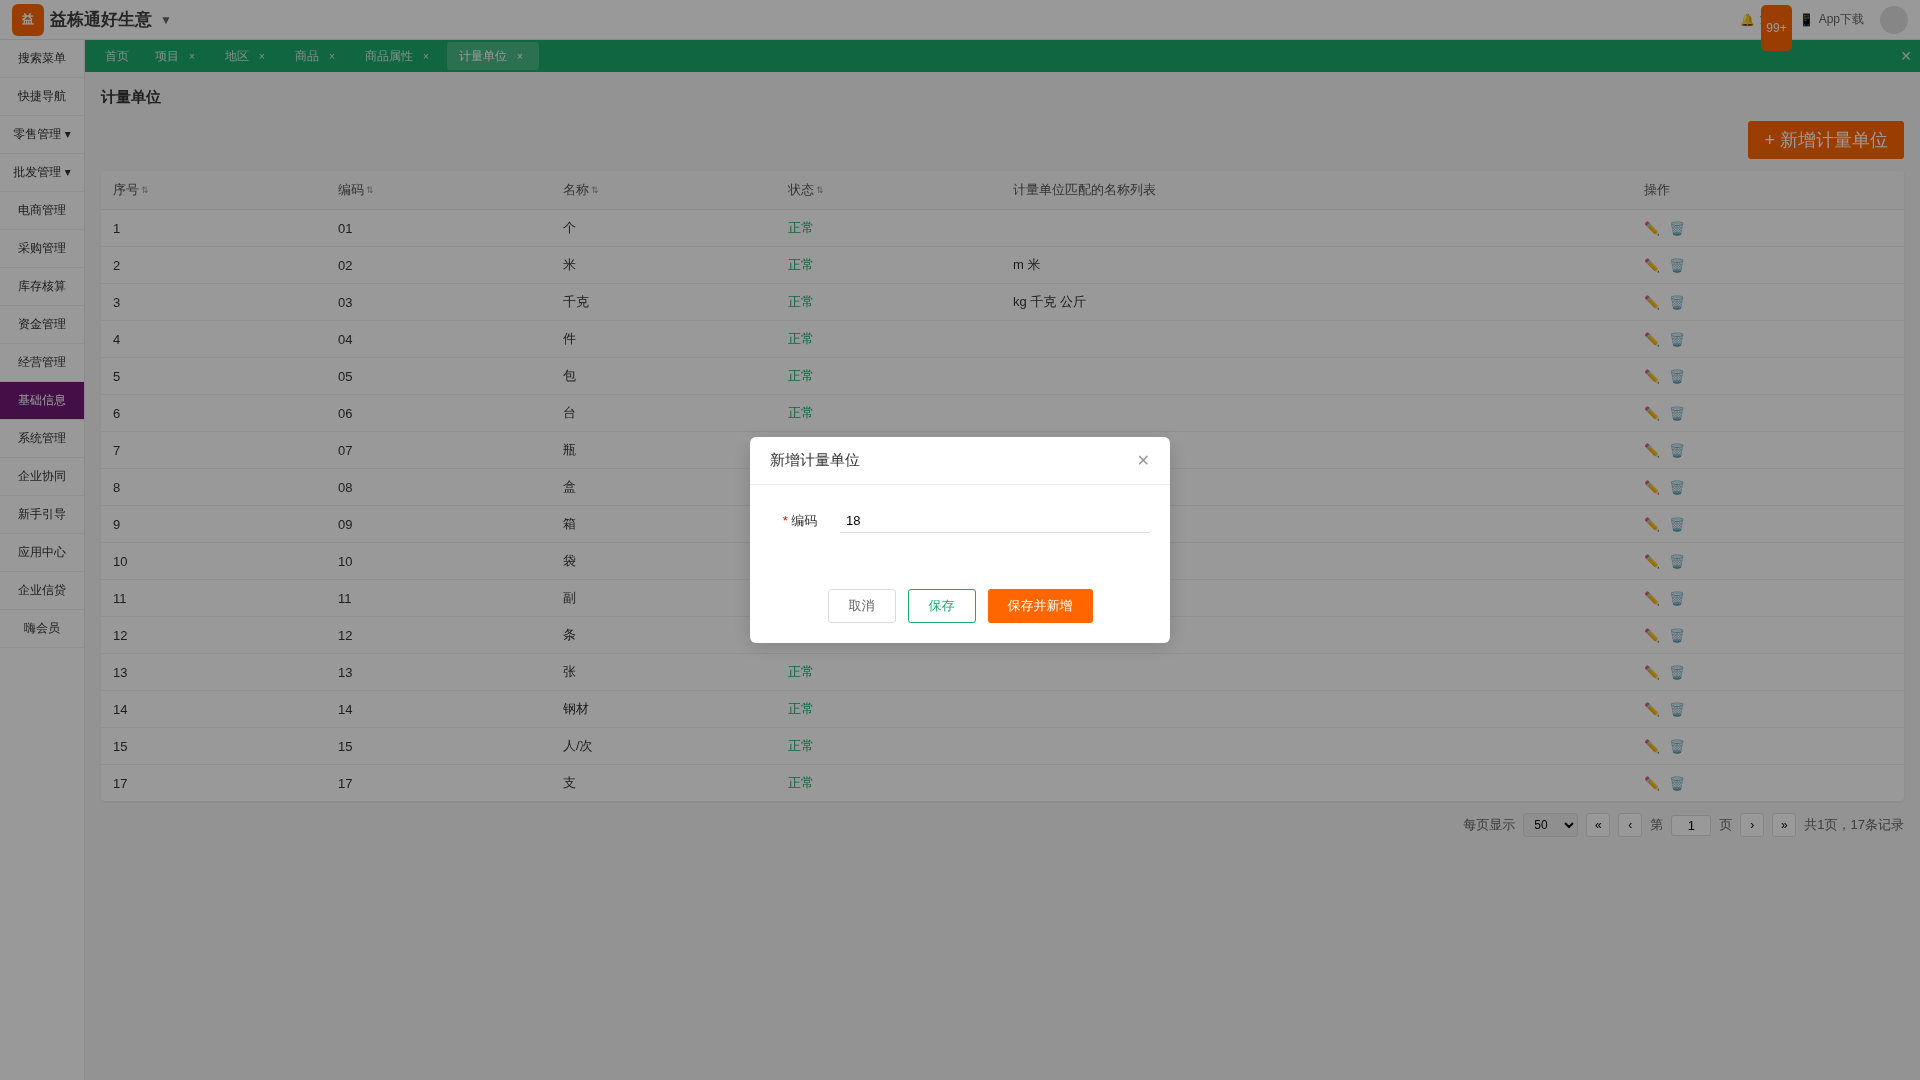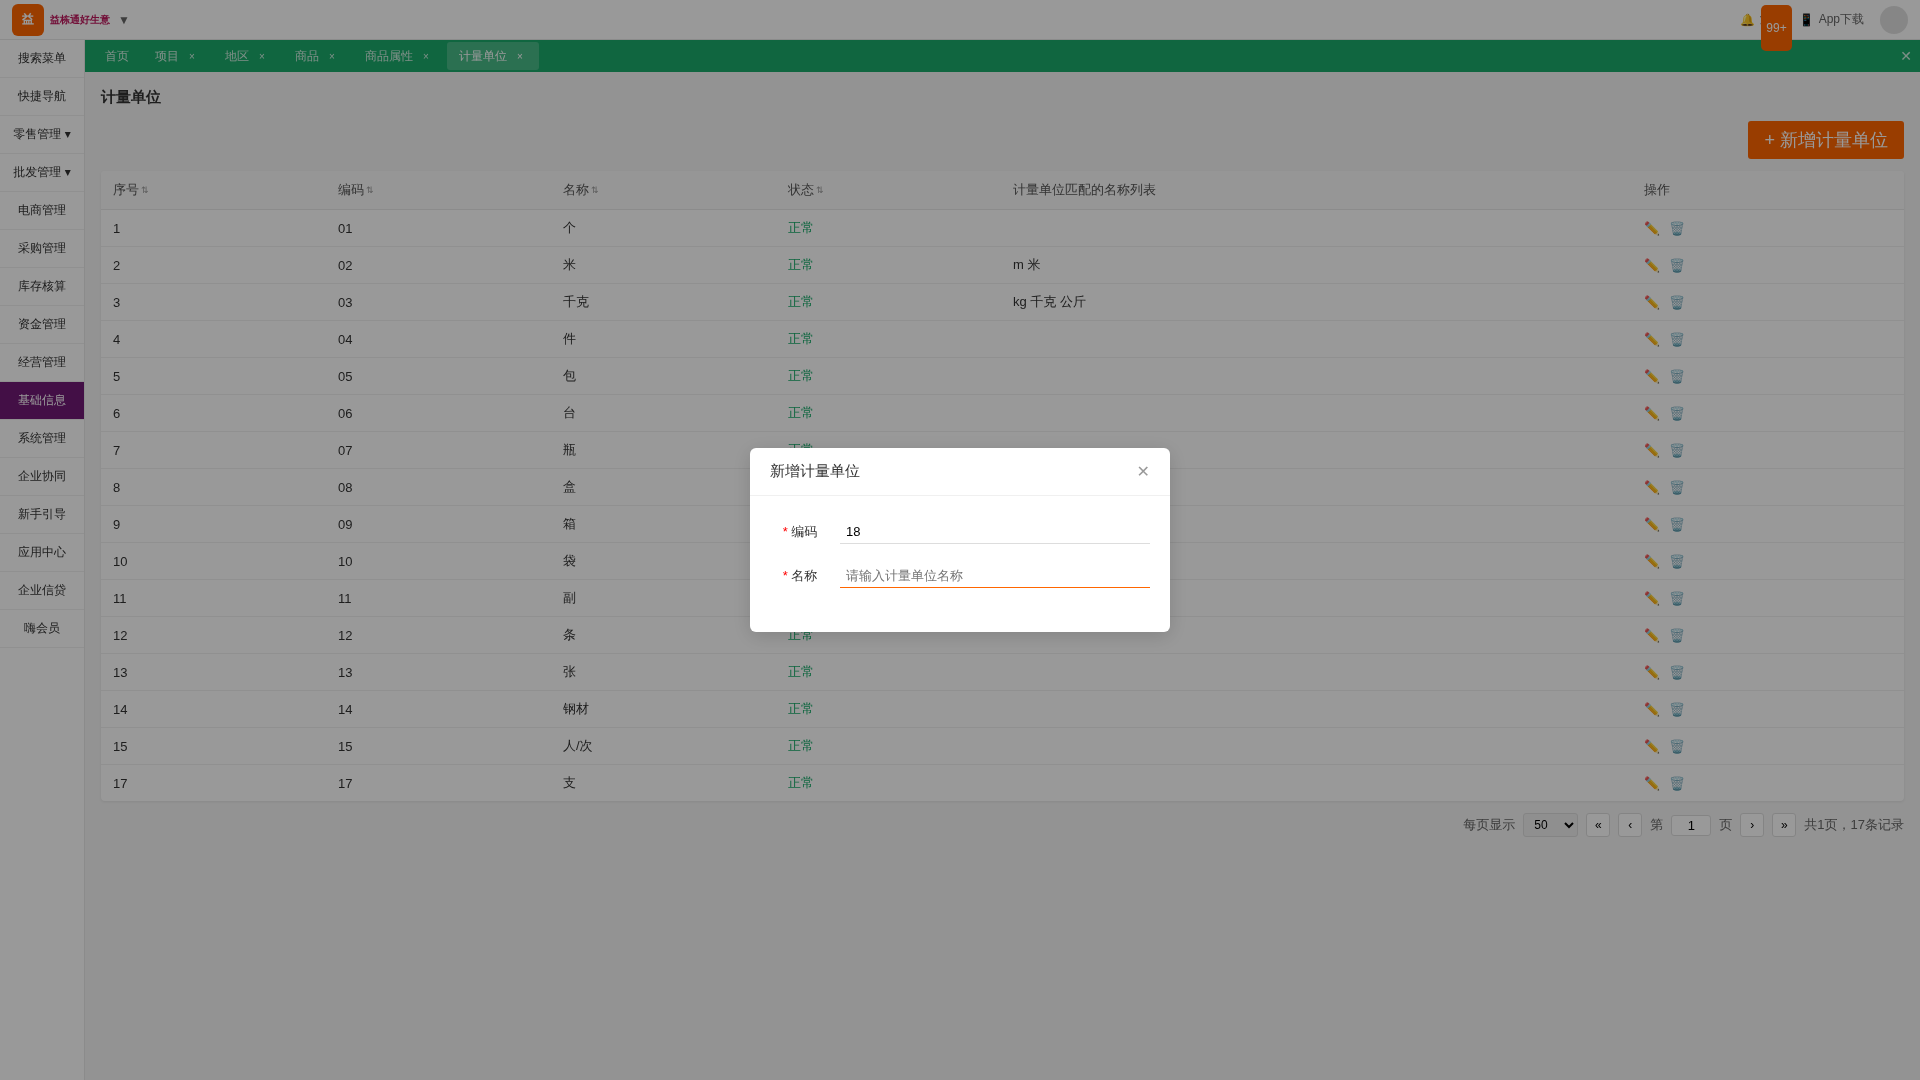--- a/index.html
+++ b/index.html
@@ -3,21 +3,21 @@
   <meta charset="utf-8">
   <style>
     * { box-sizing: border-box; margin: 0; padding: 0; }
     body { font-family: 'Microsoft YaHei', Arial, sans-serif; font-size: 13px; background: #f0f2f5; color: #333; height: 1080px; width: 1920px; overflow: hidden; display: flex; flex-direction: column; }
 
     
     .top-bar { height: 40px; background: #fff; display: flex; align-items: center; justify-content: space-between; padding: 0 12px; border-bottom: 1px solid #e8e8e8; flex-shrink: 0; }
     .top-bar-left { display: flex; align-items: center; gap: 8px; }
     .logo-area { display: flex; align-items: center; gap: 6px; }
     .logo-icon { width: 32px; height: 32px; background: #f60; border-radius: 6px; display: flex; align-items: center; justify-content: center; color: #fff; font-weight: bold; font-size: 12px; }
-    .logo-text { font-size: 10px; color: #be185d; font-weight: bold; }
+    .logo-text { font-size: 17px; color: #404040; font-weight: bold; }
     .nav-dropdown { display: flex; align-items: center; gap: 4px; cursor: pointer; color: #666; font-size: 12px; }
     .top-bar-right { display: flex; align-items: center; gap: 16px; }
     .notification-btn { display: flex; align-items: center; gap: 4px; cursor: pointer; color: #666; font-size: 12px; position: relative; }
     .badge { background: #f60; color: #fff; border-radius: 5px; font-size: 12px; padding: 16px 5px; position: absolute; top: -6px; right: -8px; }
     .app-download { display: flex; align-items: center; gap: 4px; cursor: pointer; color: #666; font-size: 12px; }
     .avatar { width: 28px; height: 28px; background: #e0e0e0; border-radius: 50%; cursor: pointer; }
 
     
     .main-layout { display: flex; flex: 1; overflow: hidden; }
 
@@ -401,22 +401,20 @@
       <span class="modal-close">✕</span>
     </div>
     <div class="modal-body">
       <div class="form-row">
         <span class="form-label">
           <span style="color:#f00;">*</span>
           <span>编码</span>
         </span>
         <input class="form-input" type="text" value="18" style="">
       </div>
-      <div class="form-row">
-        <span class="form-label">
-          <span style="color:#f00;">*</span>
-          <span>名称</span>
-        </span>
-        <input class="form-input form-input-active" type="text" placeholder="请输入计量单位名称" style="">
-      </div>
+    </div>
+    <div class="modal-footer">
+      <button class="btn-cancel">取消</button>
+      <button class="btn-save">保存</button>
+      <button class="btn-save-add">保存并新增</button>
     </div>
   </div>
 </div>
 
 </body></html>

